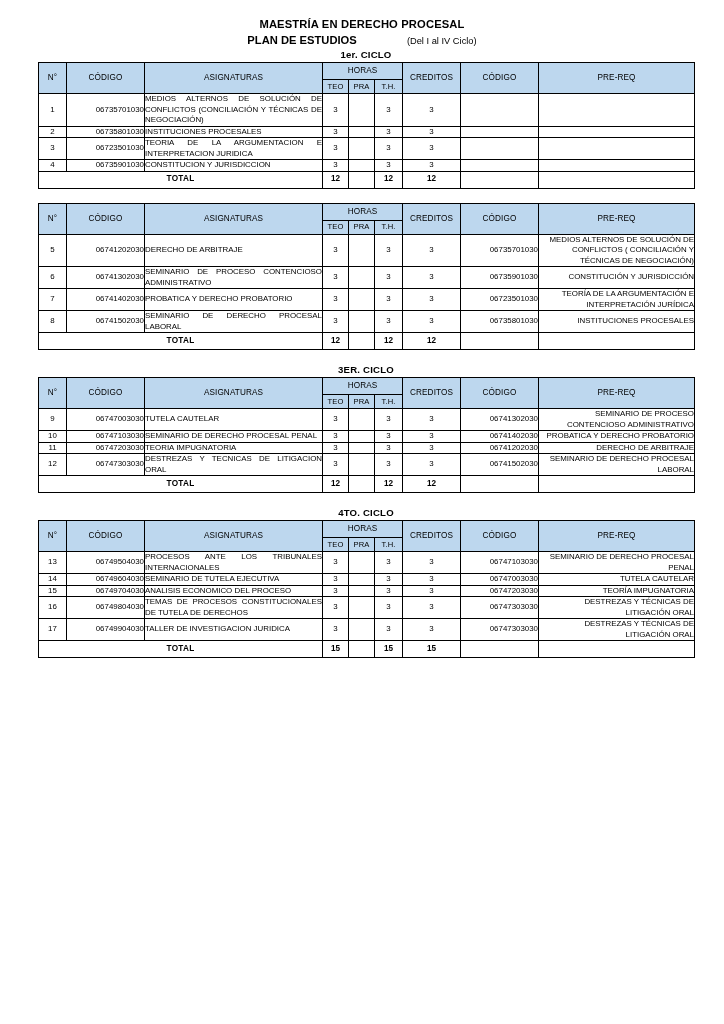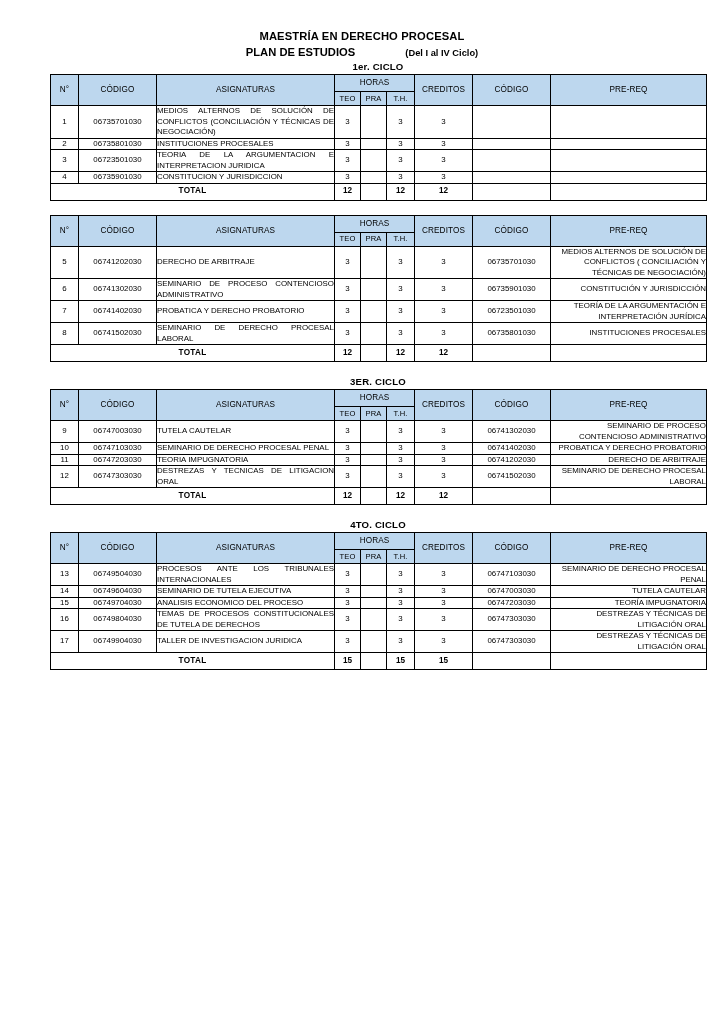--- a/index.html
+++ b/index.html
@@ -13,42 +13,42 @@
     height: 1024px;
     font-family: "Liberation Sans", sans-serif;
     color: #000000;
     overflow: hidden;
   }
   .page {
     position: relative;
     width: 724px;
     height: 916px;
     box-sizing: border-box;
-    padding: 16px;
+    padding: 4px;
   }
 
   
   .doc-title-block {
     text-align: center;
     padding-top: 13px;
   }
   .doc-title {
     font-size: 11.2px;
     font-weight: bold;
     letter-spacing: 0.15px;
     line-height: 15px;
   }
   .doc-subtitle {
     font-size: 11.2px;
     font-weight: bold;
     line-height: 15px;
     margin-top: 1px;
   }
   .doc-subtitle .paren {
-    font-weight: bold;
+    font-weight: normal;
     font-size: 9.3px;
     margin-left: 47px;
   }
 
   .cycle-title {
     text-align: center;
     font-size: 9.6px;
     font-weight: bold;
     line-height: 12px;
     margin: 0 0 1px 0;
@@ -98,21 +98,21 @@
   }
   thead tr.r1 th { height: 16px; }
   thead tr.r2 th { height: 11px; }
 
   tbody td {
     font-size: 7.9px;
     line-height: 10.5px;
     padding: 2px 3px;
   }
   td.num      { text-align: center; }
-  td.cod      { text-align: center; }
+  td.cod      { text-align: right; }
   td.asig     { text-align: justify; text-align-last: left; }
   td.asig.just{ text-align: justify; margin-top: 16px; }
   td.center   { text-align: center; }
   td.prereq   { text-align: right; }
 
   tr.total-row td {
     font-size: 8.2px;
     font-weight: bold;
     text-align: center;
     height: 14px;

